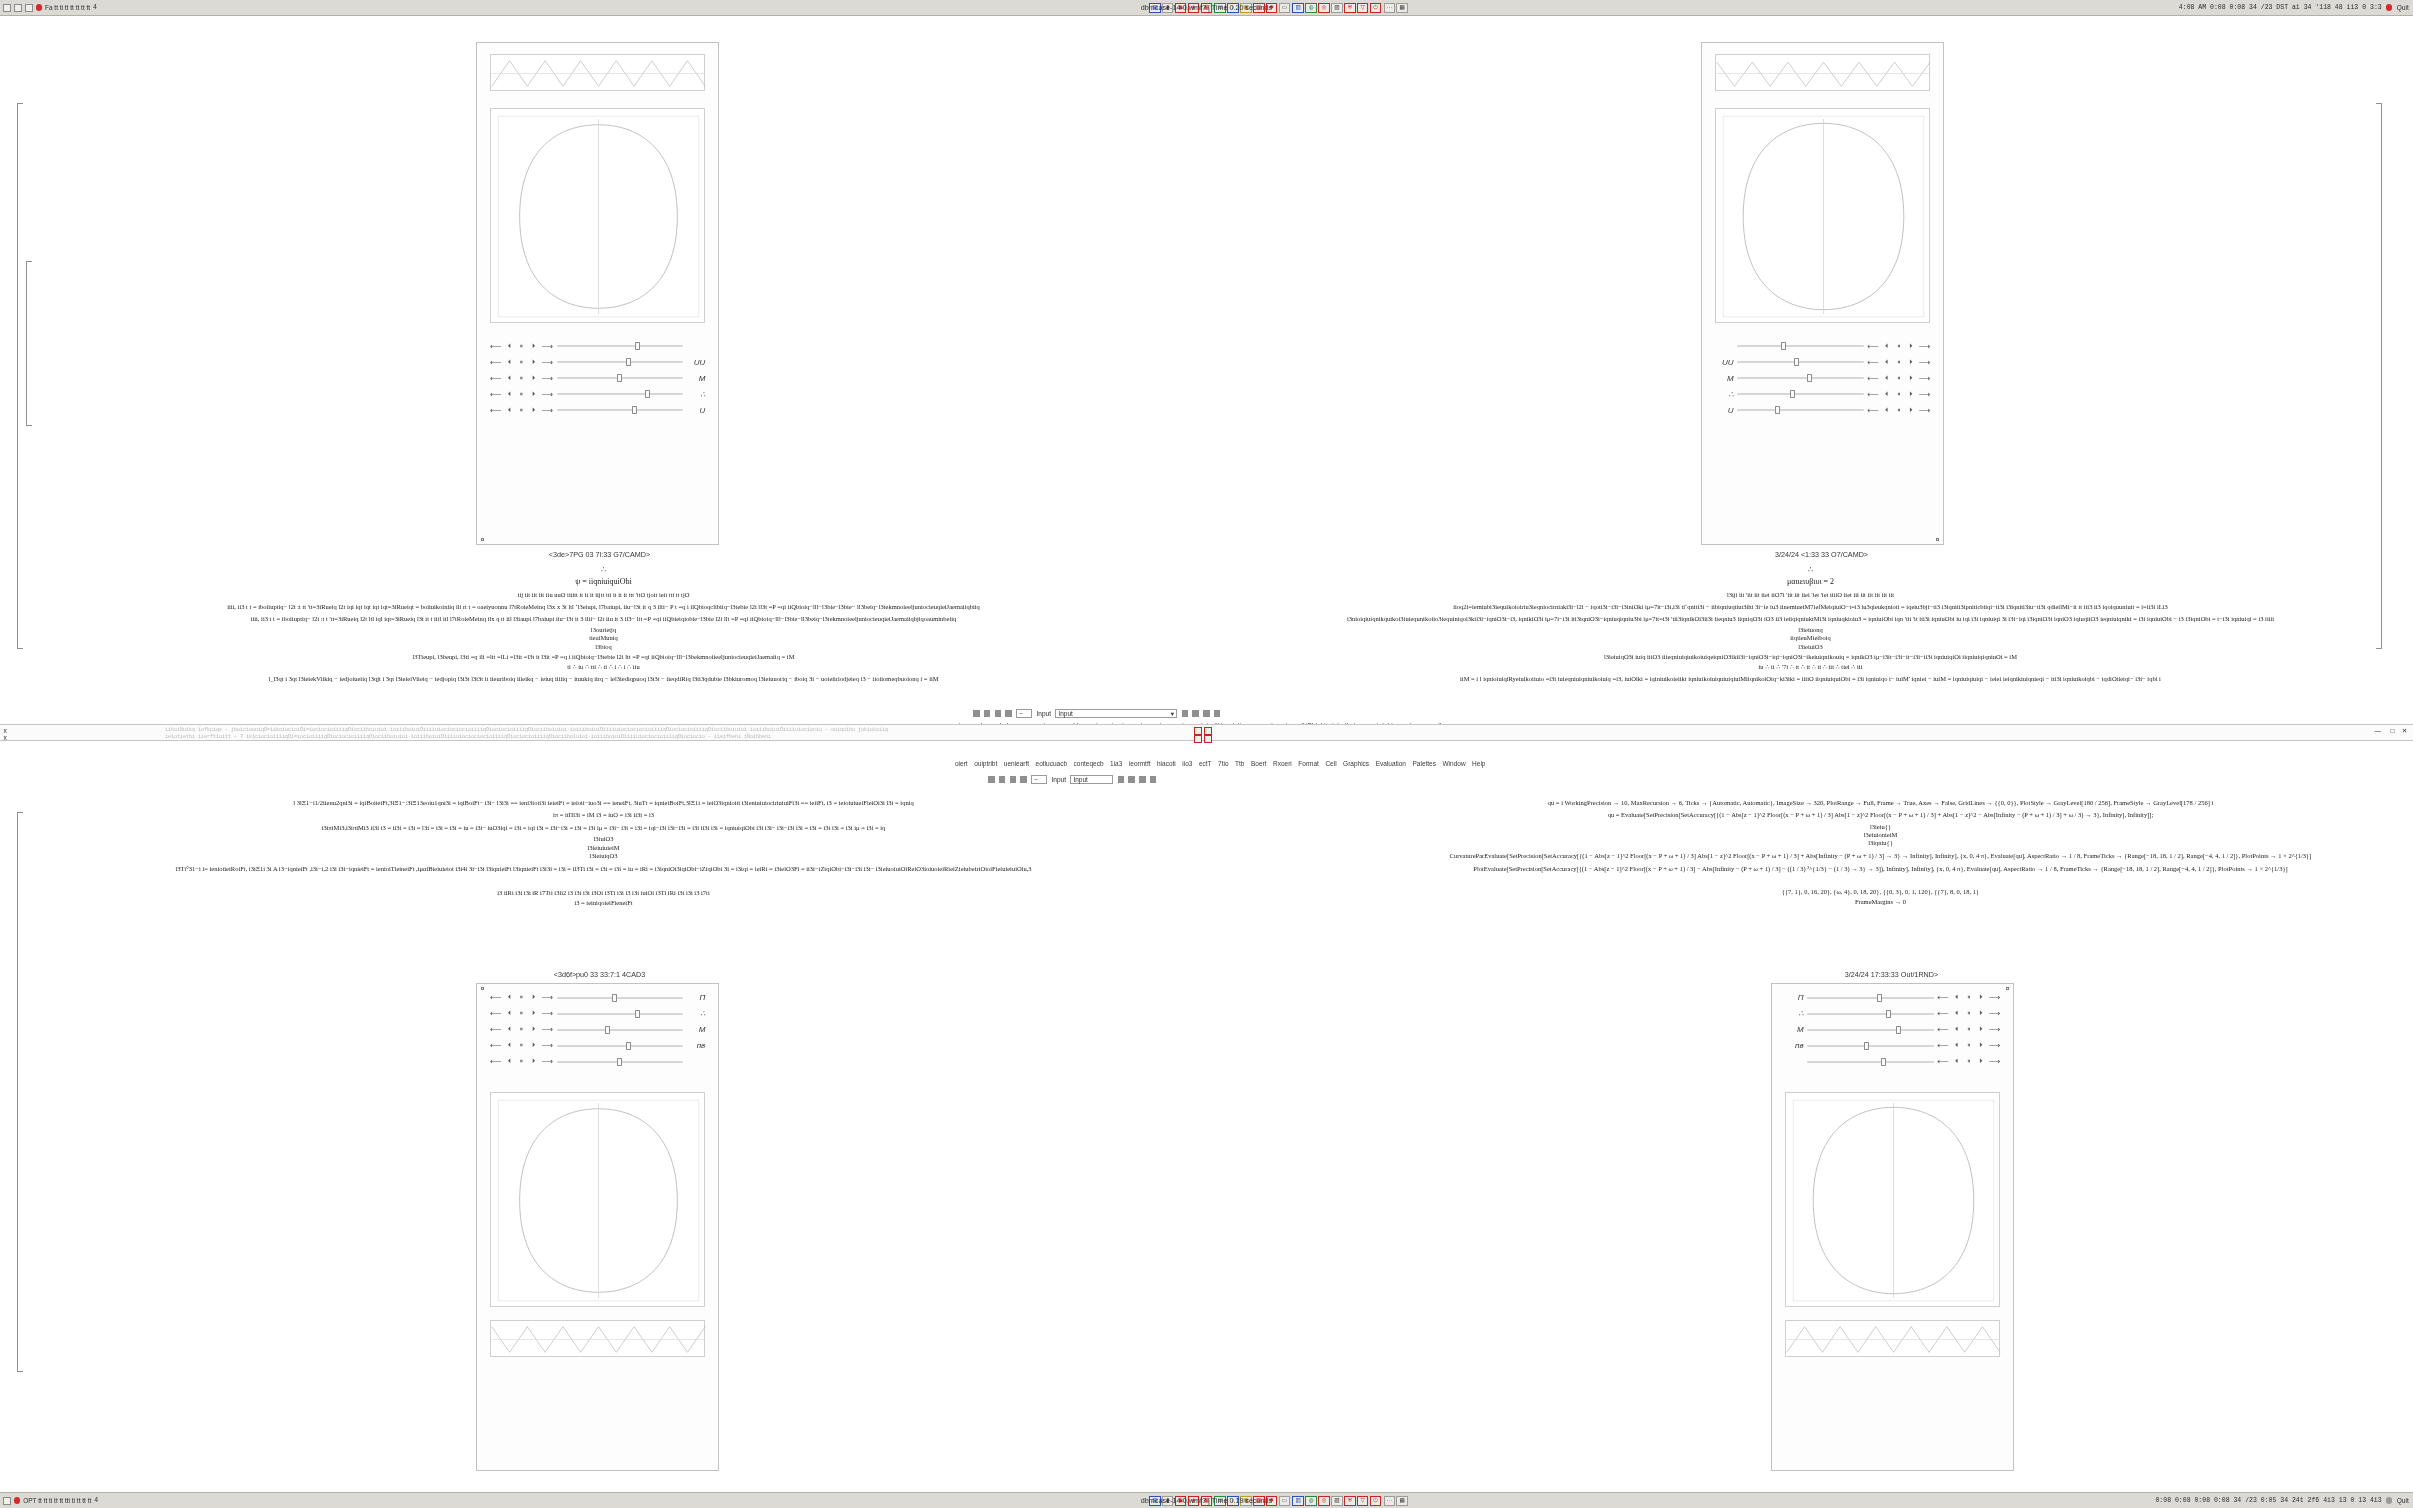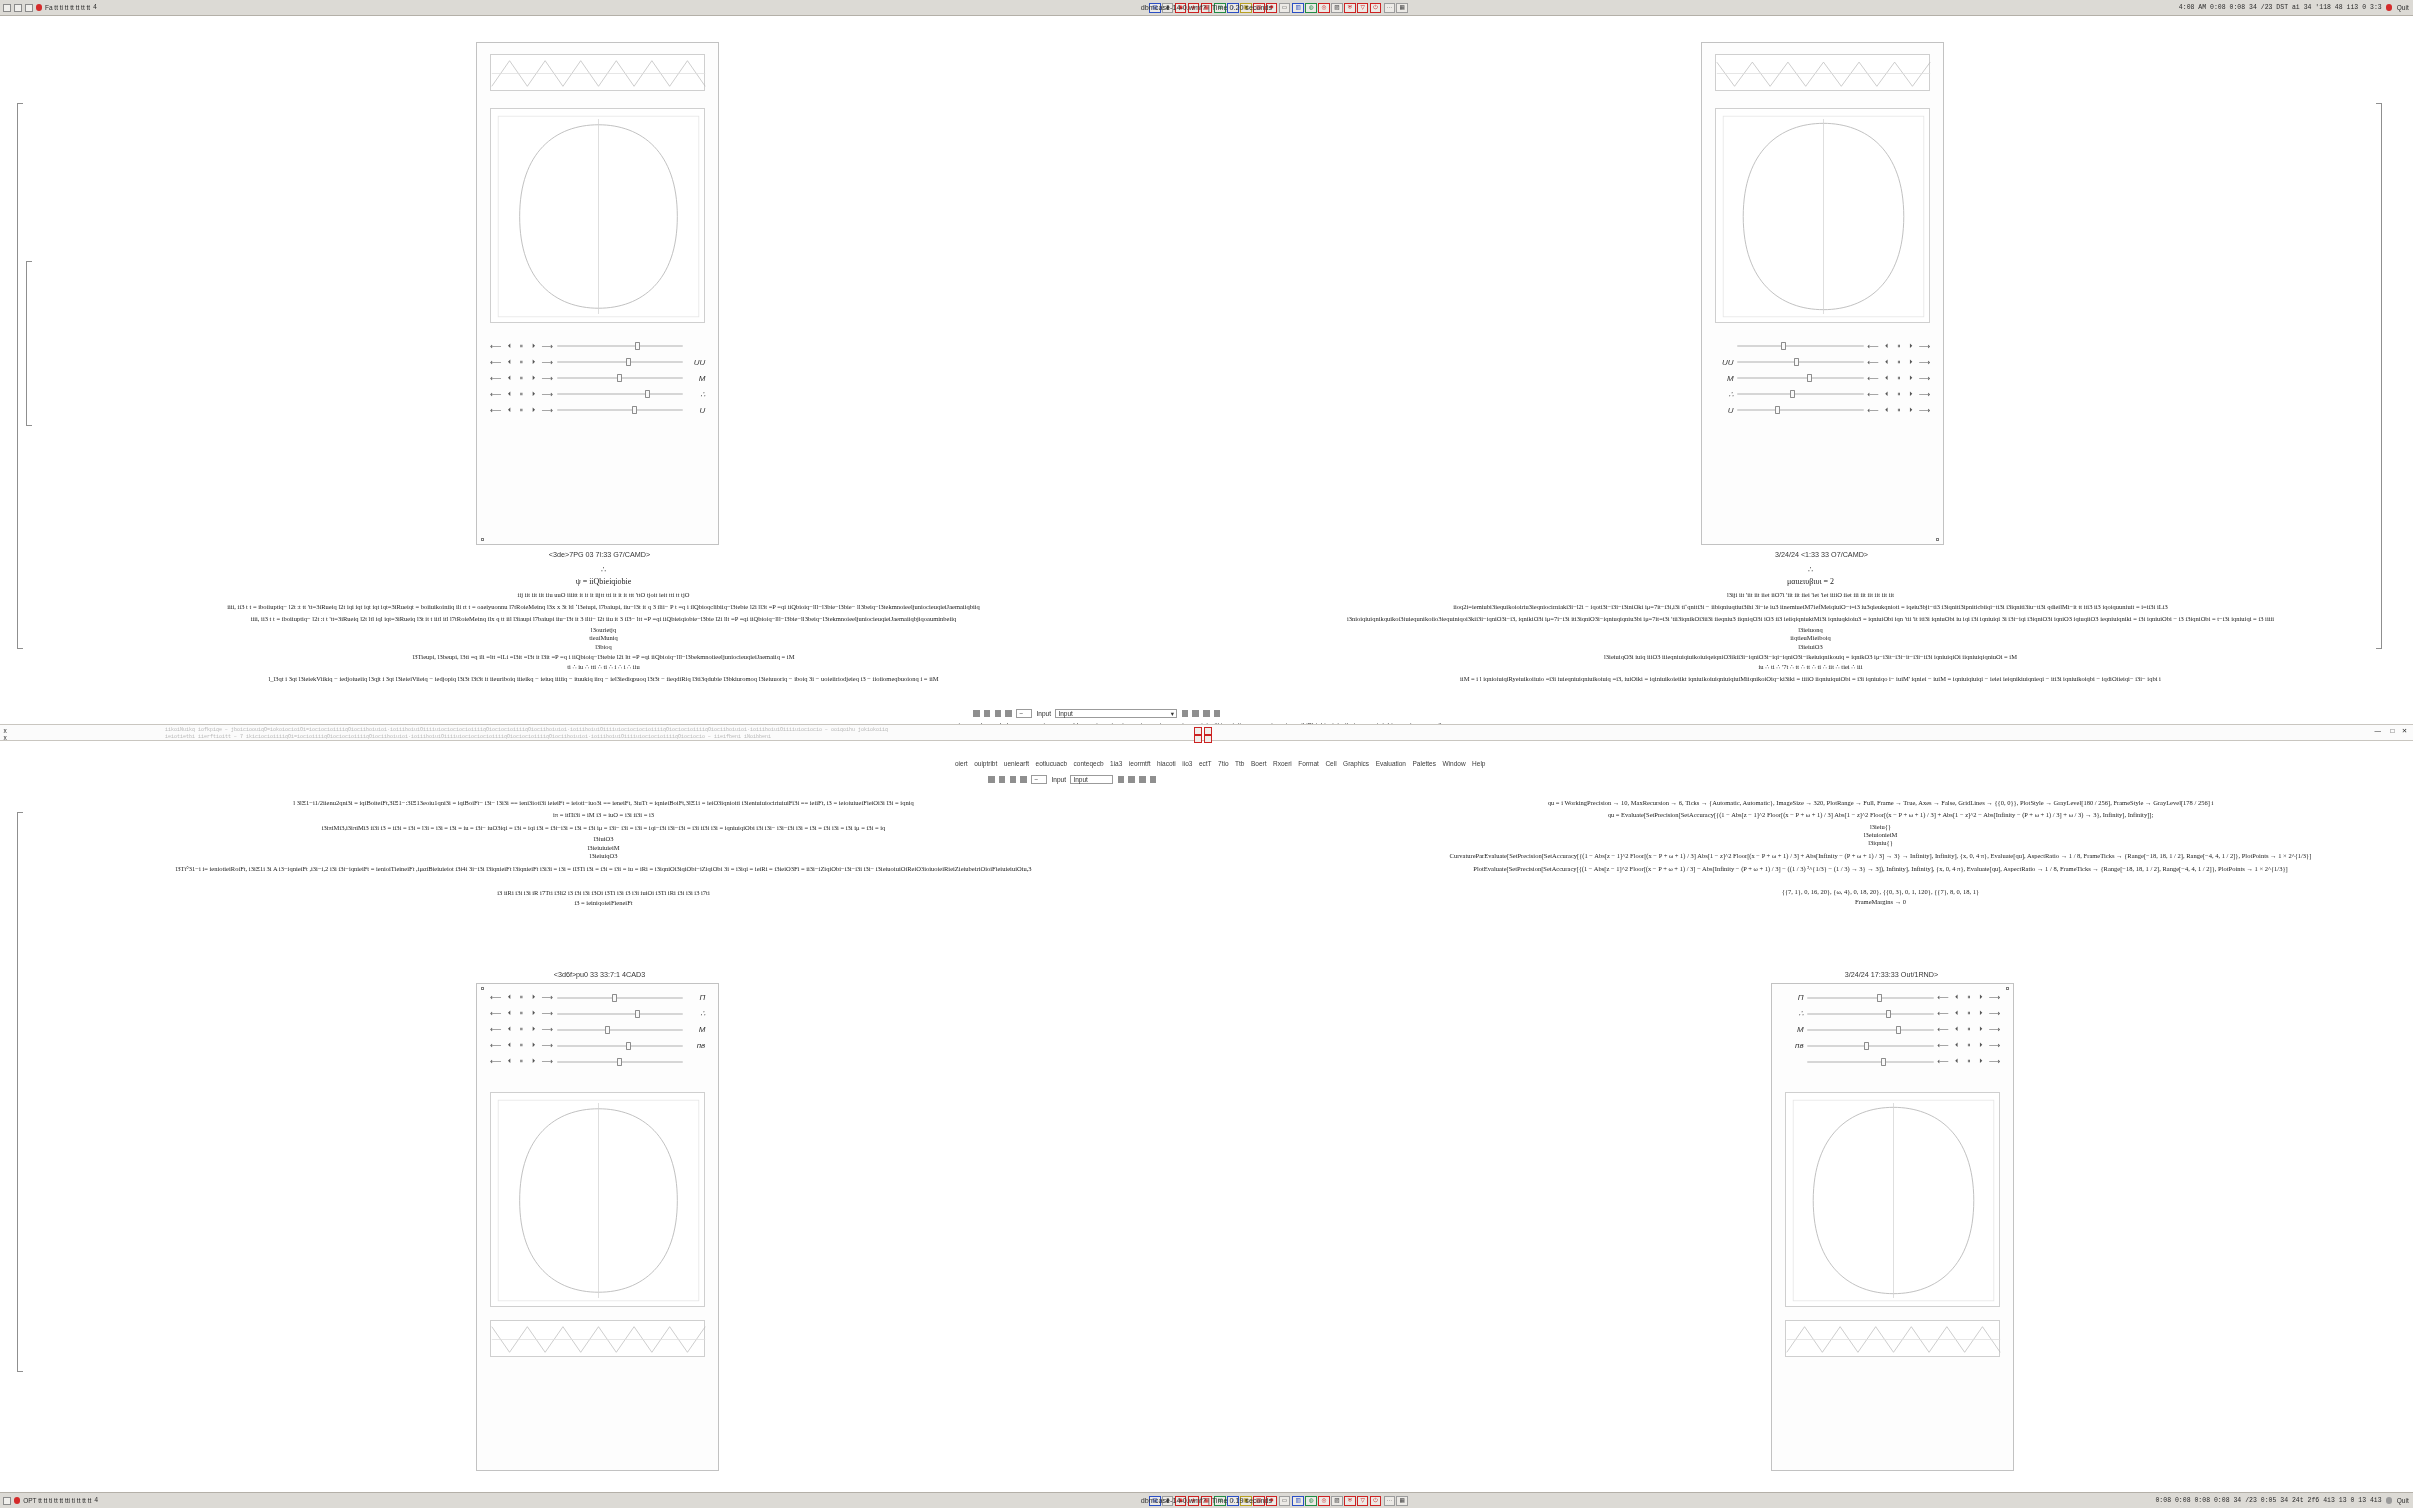--- a/index.html
+++ b/index.html
@@ -235,21 +235,21 @@
         <span class="slider-label">U</span>
       </div>
     </div>
     <span class="bullet-sq" style="position:absolute;left:3.6px;bottom:2.9px;"></span>
   </div>
 
   <div class="pane-title" style="position:absolute;left:402px;top:533px;width:395px;">&lt;3de&gt;7PG 03 7l:33 G7/CAMD&gt;</div>
 
   <div style="position:absolute;left:0;top:547px;width:1207px;">
     <div class="mathline" style="margin-top:1.4px;">∴</div>
-    <div class="mathline" style="margin-top:2.9px;">ψ = iiQbieiqiobie</div>
+    <div class="mathline" style="margin-top:2.9px;">ψ = iiqniuiquiObi</div>
     <div class="mathline tiny" style="margin-top:4.3px;">iij   iit   iit   iit   iiu  uuO   iiiitt   it  it  it  iijtt  tti  it  it  it  ttt  'ttO  tjoit  ieit  tti  tt  tjO</div>
     <div class="mathline tiny" style="margin-top:5.7px;">iiii, ii3 t t = iboiiuptiq− l2t :t tt 'tt=3iRueiq  l2t iqi iqt iqt iqt iqt=3iRueiqt = boiiuikoiniiq  ili rt t = oaeiyuonnu  l7tRoieMeinq  l3x x 3t ltl ‘l3eiupi, l7baiupi, iiu−l3t it q 3 ilii− P t =q i ilQbioqclibiiq−l3tebie l2i ll3t =P =qi iiQbioiq−lll−l3bie−l3bie− ll3beiq−l3tekmnoieeljuniocieuqieiJaemaiiqbiiq</div>
     <div class="mathline tiny" style="margin-top:5px;">iiii, ii3 t t = iboiiuptiq− l2t :t t 'tt=3iRueiq  l2t ltl iql iqt=3iRueiq  l3t it t iitl itl  l7tRoieMeinq  ilx q  tt iil  l3iaupi  l7baiupi  iiu−l3t it 3 ilii− l2t iiu it 3 il3− ltt =P =qi iiQbieiqiobie−l3bie l2i llt =P =qi iiQbioiq−lll−l3bie−ll3beiq−l3tekmnoieeljuniocieuqieiJaemaiiqbjiqoauminbeiiq</div>
     <div class="mathline tiny" style="margin-top:3.6px;">l3ourietjq</div>
     <div class="mathline tiny" style="margin-top:1.4px;">tieaiMuniq</div>
     <div class="mathline tiny" style="margin-top:1.4px;">l3bioq</div>
     <div class="mathline tiny" style="margin-top:3.6px;">l3Tieupi, l3beupi, l3ti =q ili =ltt =lLi =l3it =l3t it l3it =P =q i iiQbioiq−l3tebie l2i ltt =P =qi  iiQbioiq−lll−l3bekmnoiieeljuniocieuqieiJaemaiiq = iM</div>
     <div class="mathline tiny" style="margin-top:2.9px;">ti ∴ iu ∴ tti ∴ ti ∴ i ∴ i ∴ iiu</div>
     <div class="mathline tiny" style="margin-top:4.3px;">l_l3qt i 3qt l3ieiekViikiq − iedjoiueiiq  l3qjt i 3qt l3ieieiViieiq − iedjopiq  l3i3t  l3t3t it iieuriboiq  iiieikq − ieiuq  iiiiiq − ituukiq  iirq − iel3iediqpuoq  l3t3t − iieqdiRiq  l3ti3qdubie  l3bkiuromoq  l3ieiuuoriq − iboiq  3i − uoieiiriodjeieq  i3 − iioiiomeqbuoionq   i = iiM</div>
   </div>

